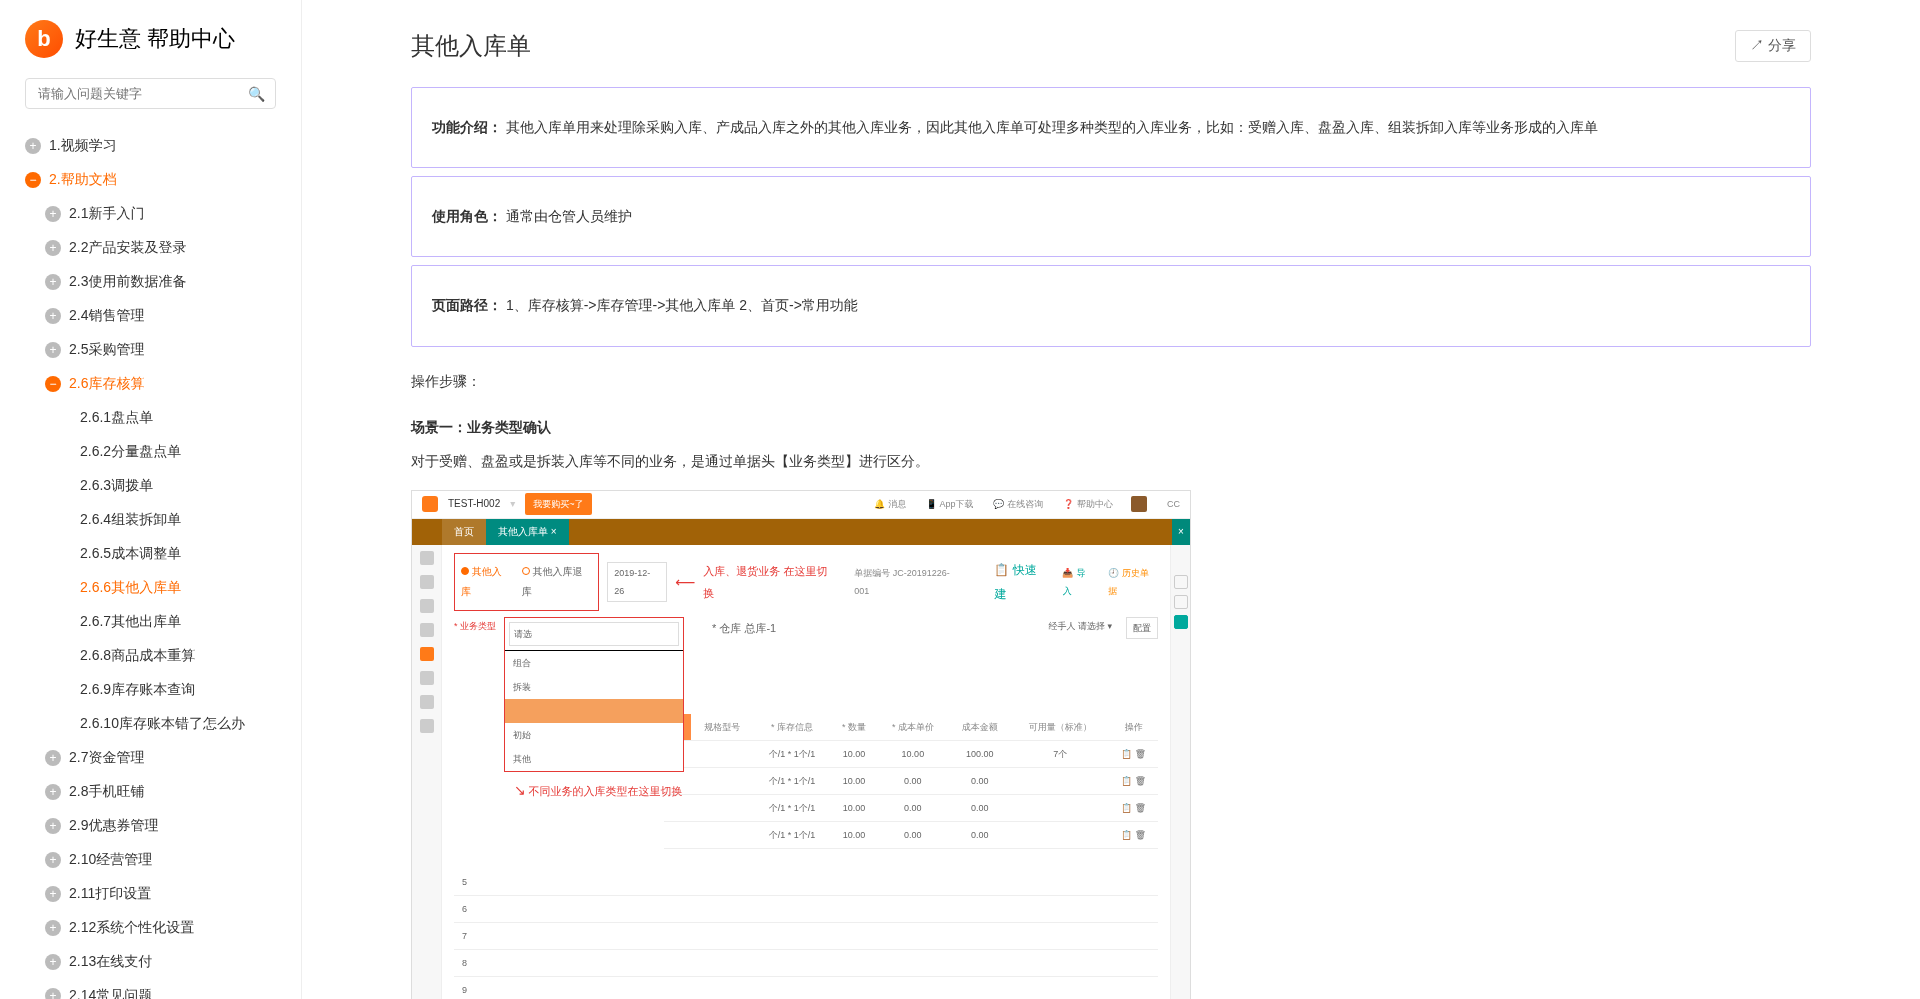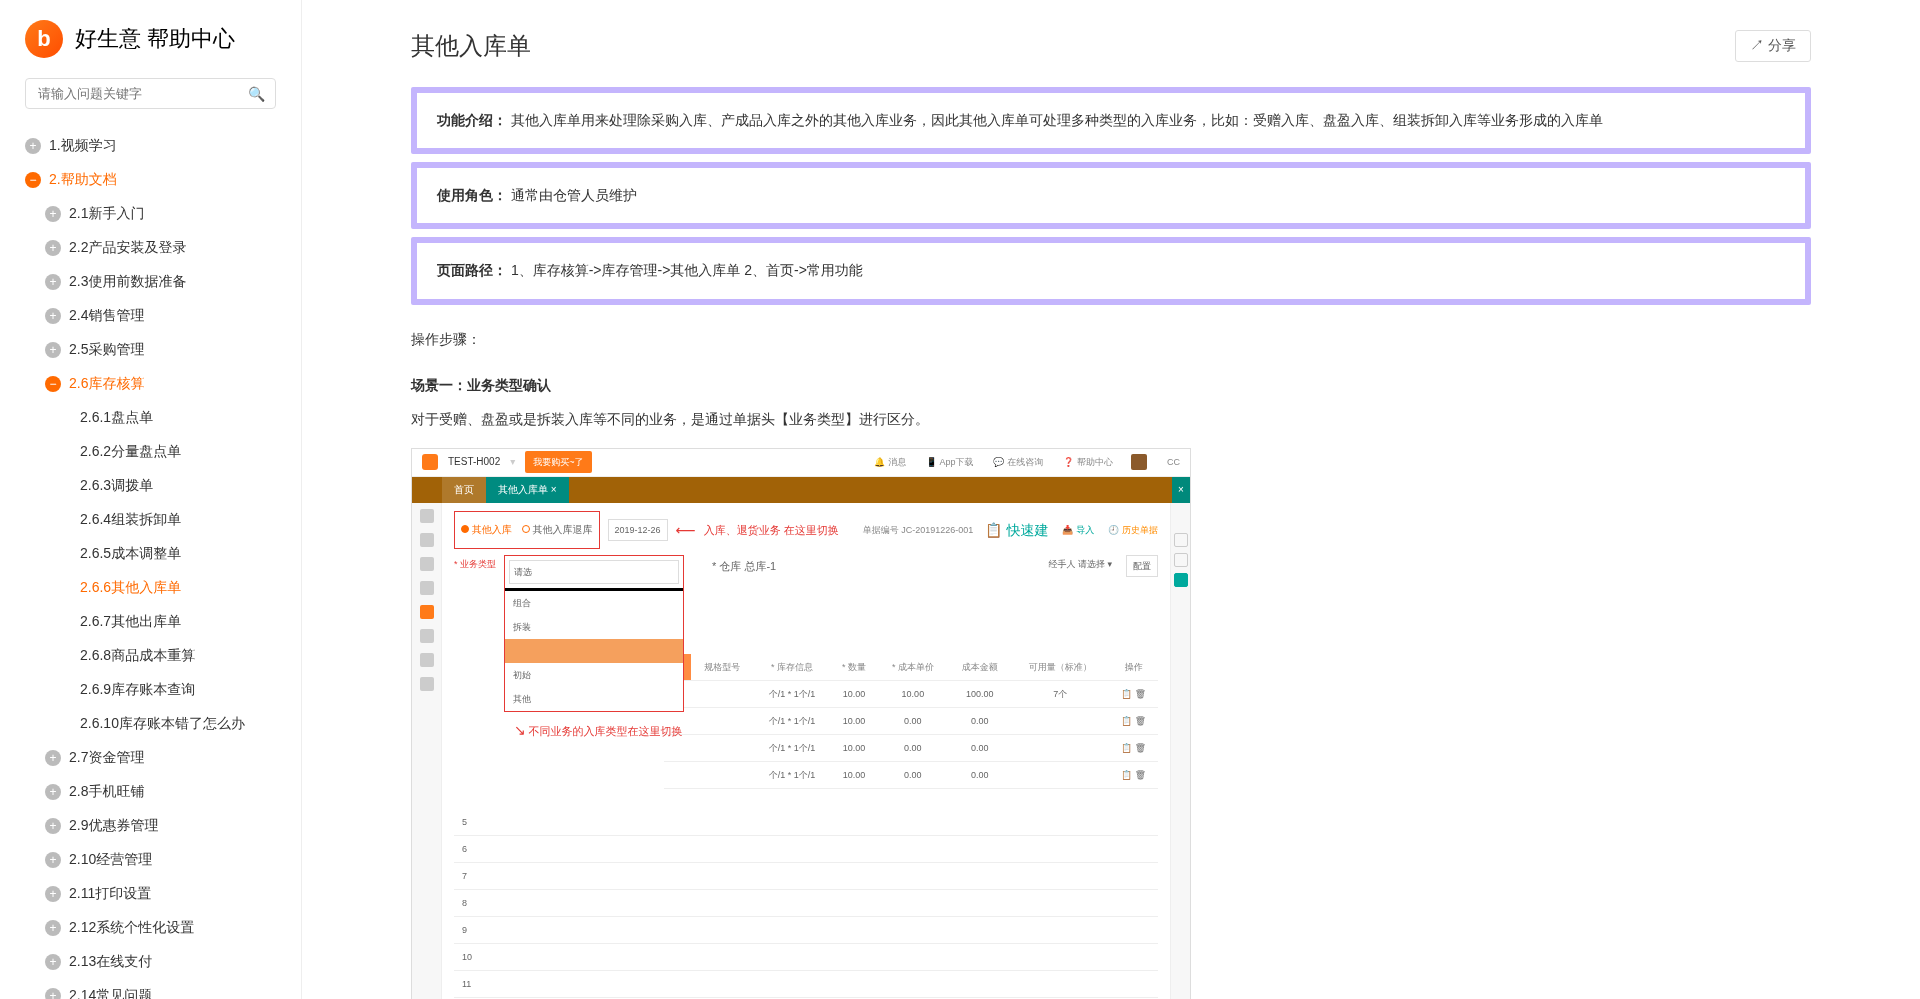--- a/index.html
+++ b/index.html
@@ -17,21 +17,21 @@
 .nav li.lv3 { padding-left: 80px; }
 .nav li .ico { width: 16px; height: 16px; margin-right: 8px; display: inline-flex; align-items: center; justify-content: center; border-radius: 50%; background: #bbb; color: #fff; font-size: 12px; line-height: 1; }
 .nav li .ico.minus { background: #ff6a00; }
 .nav li.active { color: #ff6a00; }
 .nav li.lv3::before { content: ""; }
 .main { flex: 1; display: flex; justify-content: center; padding: 30px 40px; height: 999px; overflow-y: auto; }
 .content { width: 100%; max-width: 1400px; }
 .title-row { display: flex; justify-content: space-between; align-items: center; margin-bottom: 25px; }
 .page-title { font-size: 24px; font-weight: 500; }
 .share-btn { border: 1px solid #ddd; padding: 6px 14px; border-radius: 3px; cursor: pointer; background: #fff; color: #555; font-size: 14px; }
-.panel { border: 6px solid #c4b5fd; padding: 15px 20px; margin-bottom: 8px; border-radius: 2px; line-height: 1.8; }
+.panel { border: 1px solid #c4b5fd; padding: 27px 20px; margin-bottom: 8px; border-radius: 2px; line-height: 1.8; }
 .panel b { font-weight: 600; }
 .body-text { margin-top: 20px; line-height: 2.0; }
 .body-text p { margin-bottom: 8px; }
 .body-text .sec-title { font-weight: 600; margin-top: 18px; margin-bottom: 6px; }
 .screenshot { border: 1px solid #ddd; margin: 15px 0; background: #fff; width: 780px; font-size: 10px; color: #666; }
 .ss-top { background: #fff; height: 28px; display: flex; align-items: center; padding: 0 10px; border-bottom: 1px solid #eee; gap: 10px; }
 .ss-top .orange-lg { width: 16px; height: 16px; border-radius: 3px; background: #ff7a18; }
 .ss-top .title { font-size: 10px; color: #333; }
 .ss-top .spacer { flex: 1; }
 .ss-top .chip { font-size: 9px; color: #888; margin-left: 10px; }
@@ -48,21 +48,21 @@
 .ss-main { flex: 1; padding: 8px 12px; }
 .ss-row1 { display: flex; align-items: center; gap: 8px; margin-bottom: 6px; }
 .redbox { border: 1px solid #e53935; padding: 8px 6px; display: flex; align-items: center; gap: 10px; }
 .radio-dot { width: 8px; height: 8px; border: 1px solid #ff6a00; border-radius: 50%; display: inline-block; }
 .radio-dot.on { background: #ff6a00; }
 .date-chip { border: 1px solid #ddd; padding: 1px 6px; font-size: 9px; }
 .redtext { color: #e53935; font-size: 11px; }
 .ss-row2 { display: flex; align-items: flex-start; gap: 8px; margin-bottom: 4px; position: relative; }
 .dropdown-box { border: 1px solid #e53935; width: 180px; background: #fff; }
 .dd-input { border: 1px solid #ddd; margin: 4px; padding: 2px 4px; font-size: 9px; background: #fff; }
-.dd-list { border-top: 3px solid #000000; }
+.dd-list { border-top: 1px solid #000000; }
 .dd-item { padding: 3px 8px; font-size: 9px; }
 .dd-item.sel { background: #f5a05d; color: #fff; }
 .tbl { width: 100%; border-collapse: collapse; font-size: 9px; }
 .tbl th, .tbl td { border-bottom: 1px solid #eee; padding: 4px 6px; text-align: center; color: #666; }
 .tbl th { color: #888; font-weight: normal; }
 .orange-cell { background: #ff8c42; color: #fff; }
 .ss-right { width: 20px; background: #f7f7f7; border-left: 1px solid #eee; display: flex; flex-direction: column; align-items: center; padding-top: 30px; gap: 6px; }
 .ss-right .r-ic { width: 14px; height: 14px; border: 1px solid #ccc; border-radius: 2px; }
 .ss-right .r-ic.teal { background: #00a99d; border-color: #00a99d; }
 .ss-footer-row { display: flex; align-items: center; padding: 8px 12px; border-top: 1px solid #eee; gap: 8px; }
@@ -237,21 +237,21 @@
             <div class="ss-row1">
               <div class="redbox">
                 <span><span class="radio-dot on"></span> <span style="color:#ff6a00">其他入库</span></span>
                 <span><span class="radio-dot"></span> <span>其他入库退库</span></span>
               </div>
               <span class="date-chip">2019-12-26</span>
               <span class="arrow">⟵</span>
               <span class="redtext">入库、退货业务 在这里切换</span>
               <div style="flex:1"></div>
               <span style="font-size:9px;color:#888"><span>单据编号</span> <span>JC-20191226-001</span></span>
-              <span style="font-size:14px;color:#00a99d;margin-left:4px">📋 <span>快速建</span></span>
+              <span style="font-size:12px;color:#00a99d;margin-left:22px">📋 <span>快速建</span></span>
               <span style="font-size:9px;color:#00a99d;margin-left:6px">📥 <span>导入</span></span>
               <span style="font-size:9px;color:#ff8c00;margin-left:6px">🕘 <span>历史单据</span></span>
             </div>
             <div class="ss-row2">
               <span style="font-size:9px;color:#e53935">* <span>业务类型</span></span>
               <div class="dropdown-box">
                 <div class="dd-input">请选</div>
                 <div class="dd-list">
                   <div class="dd-item">组合</div>
                   <div class="dd-item">拆装</div>

